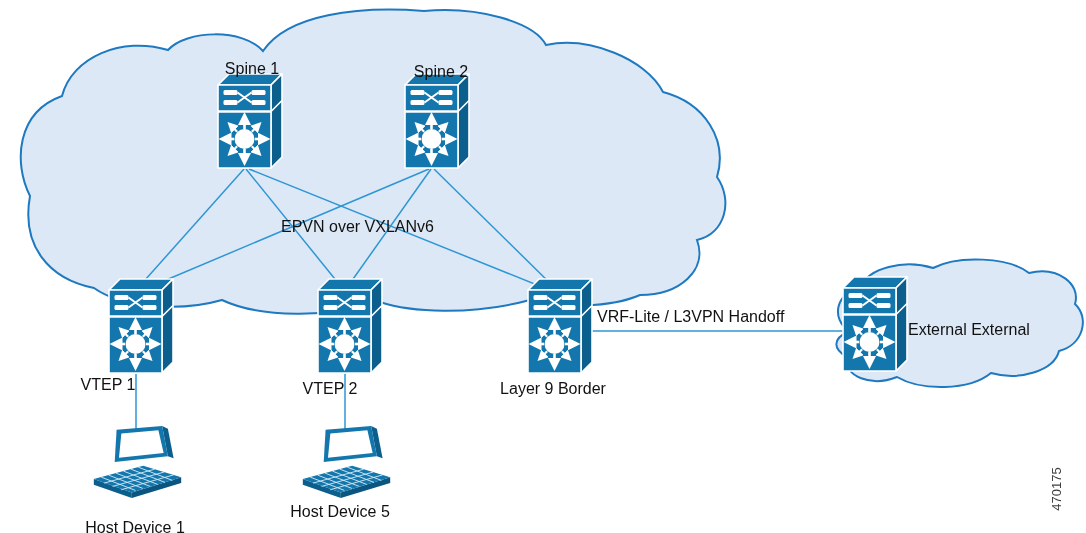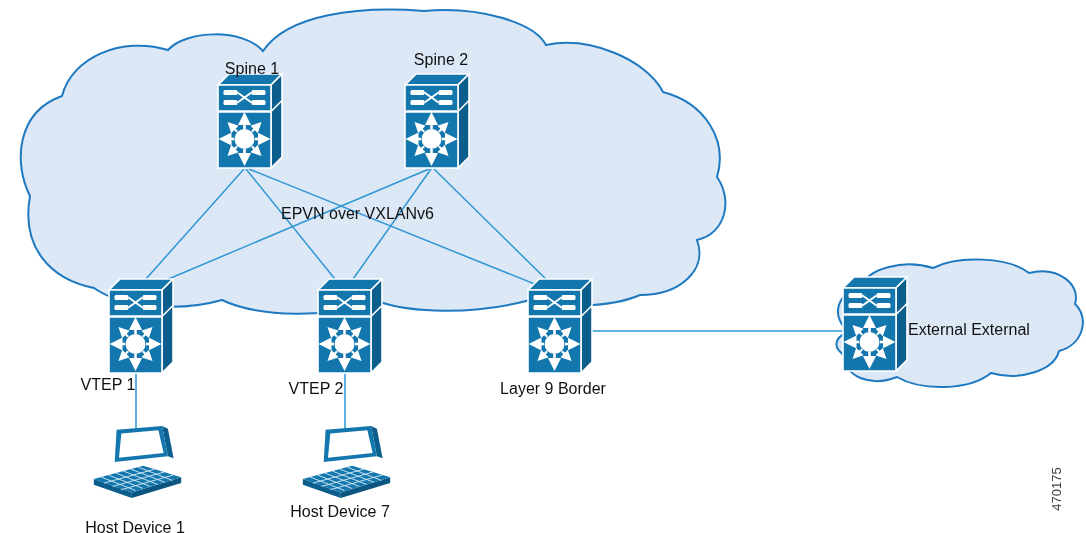--- a/index.html
+++ b/index.html
@@ -166,23 +166,24 @@
         <use href="#laptop"></use>
       </svg>
   </div>
   <div class="node" style="left:299px;top:424px">
     <svg width="95" height="76">
         <use href="#laptop"></use>
       </svg>
   </div>
 
   <div class="lbl centered" style="left:252px;top:60px">Spine 1</div>
-  <div class="lbl centered" style="left:441px;top:51px">Spine 2</div>
-  <div class="lbl" style="left:281px;top:205px">EPVN over VXLANv6</div>
+  <div class="lbl centered" style="left:441px;top:63px">Spine 2</div>
+  <div class="lbl" style="left:281px;top:218px">EPVN over VXLANv6</div>
   <div class="lbl centered" style="left:108px;top:376px">VTEP 1</div>
-  <div class="lbl centered" style="left:316px;top:380px">VTEP 2</div>
+  <div class="lbl centered" style="left:330px;top:380px">VTEP 2</div>
   <div class="lbl centered" style="left:553px;top:380px">Layer 9 Border</div>
+  <div class="lbl" style="left:597px;top:308px">VRF-Lite / L3VPN Handoff</div>
   <div class="lbl" style="left:908px;top:321px">External External</div>
   <div class="lbl centered" style="left:135px;top:519px">Host Device 1</div>
-  <div class="lbl centered" style="left:340px;top:503px">Host Device 7</div>
+  <div class="lbl centered" style="left:340px;top:503px">Host Device 5</div>
   <div class="fig-num">470175</div>
 
 </div>
 
 </body></html>

